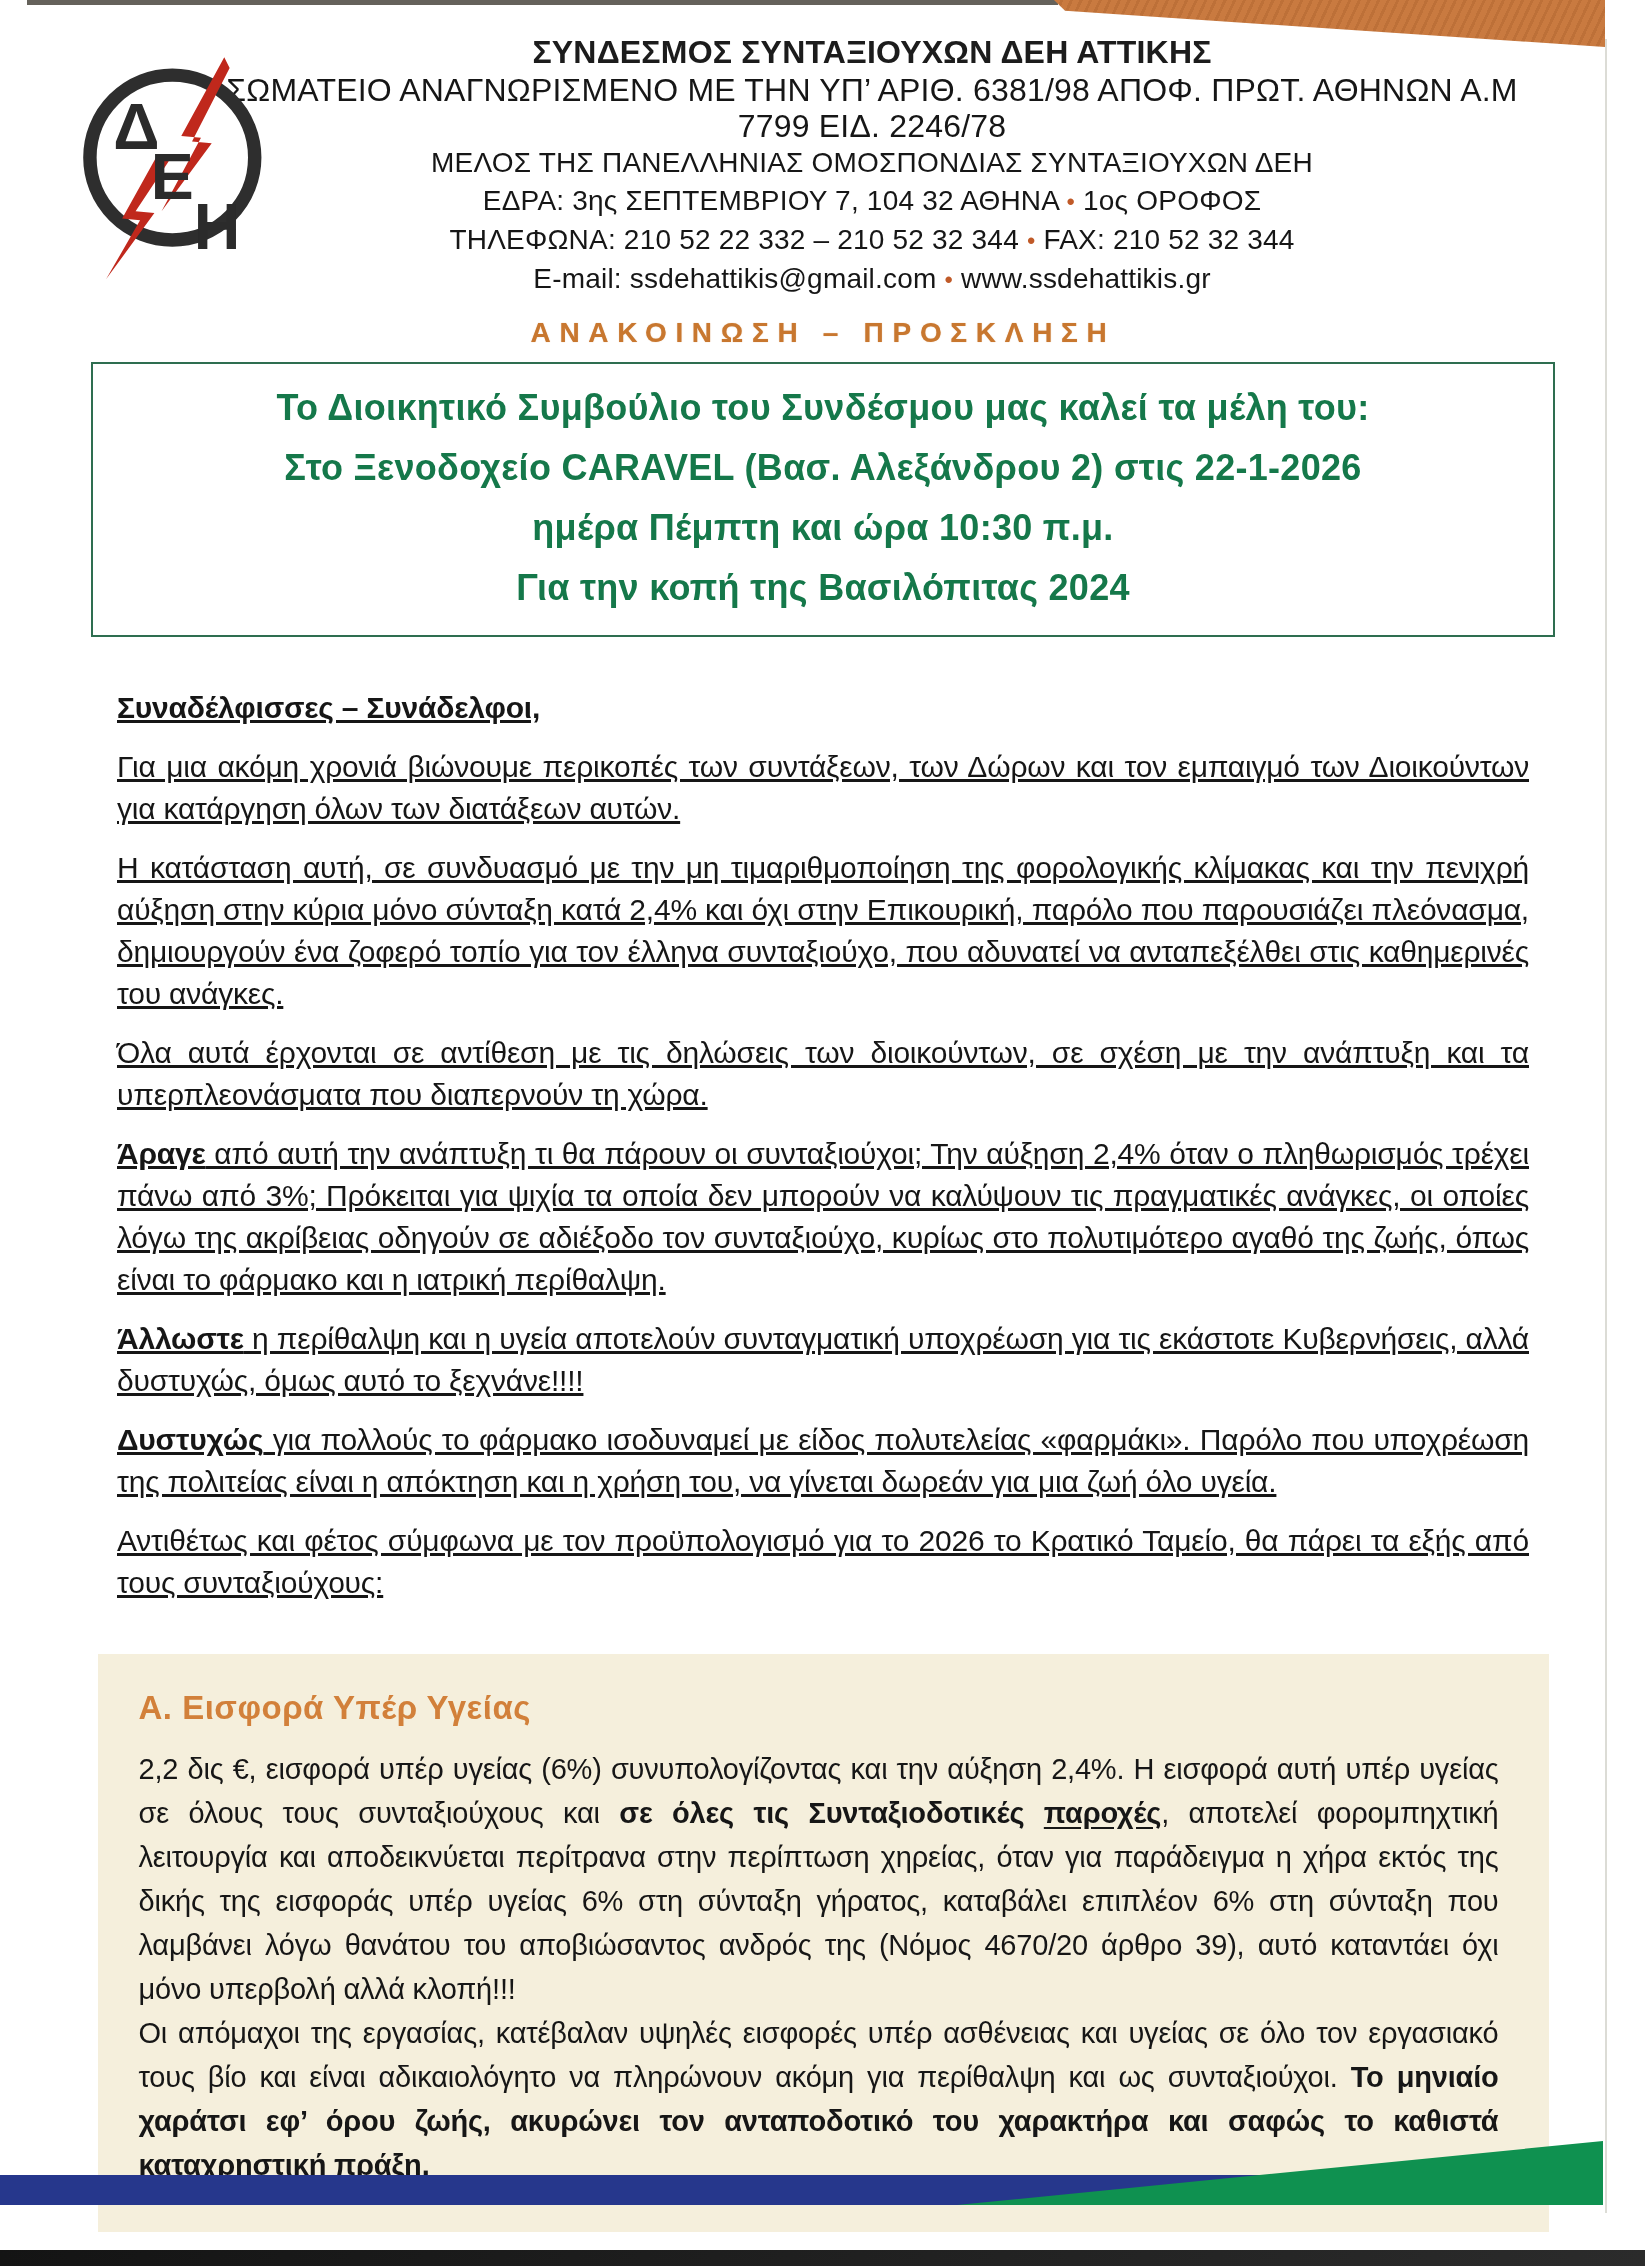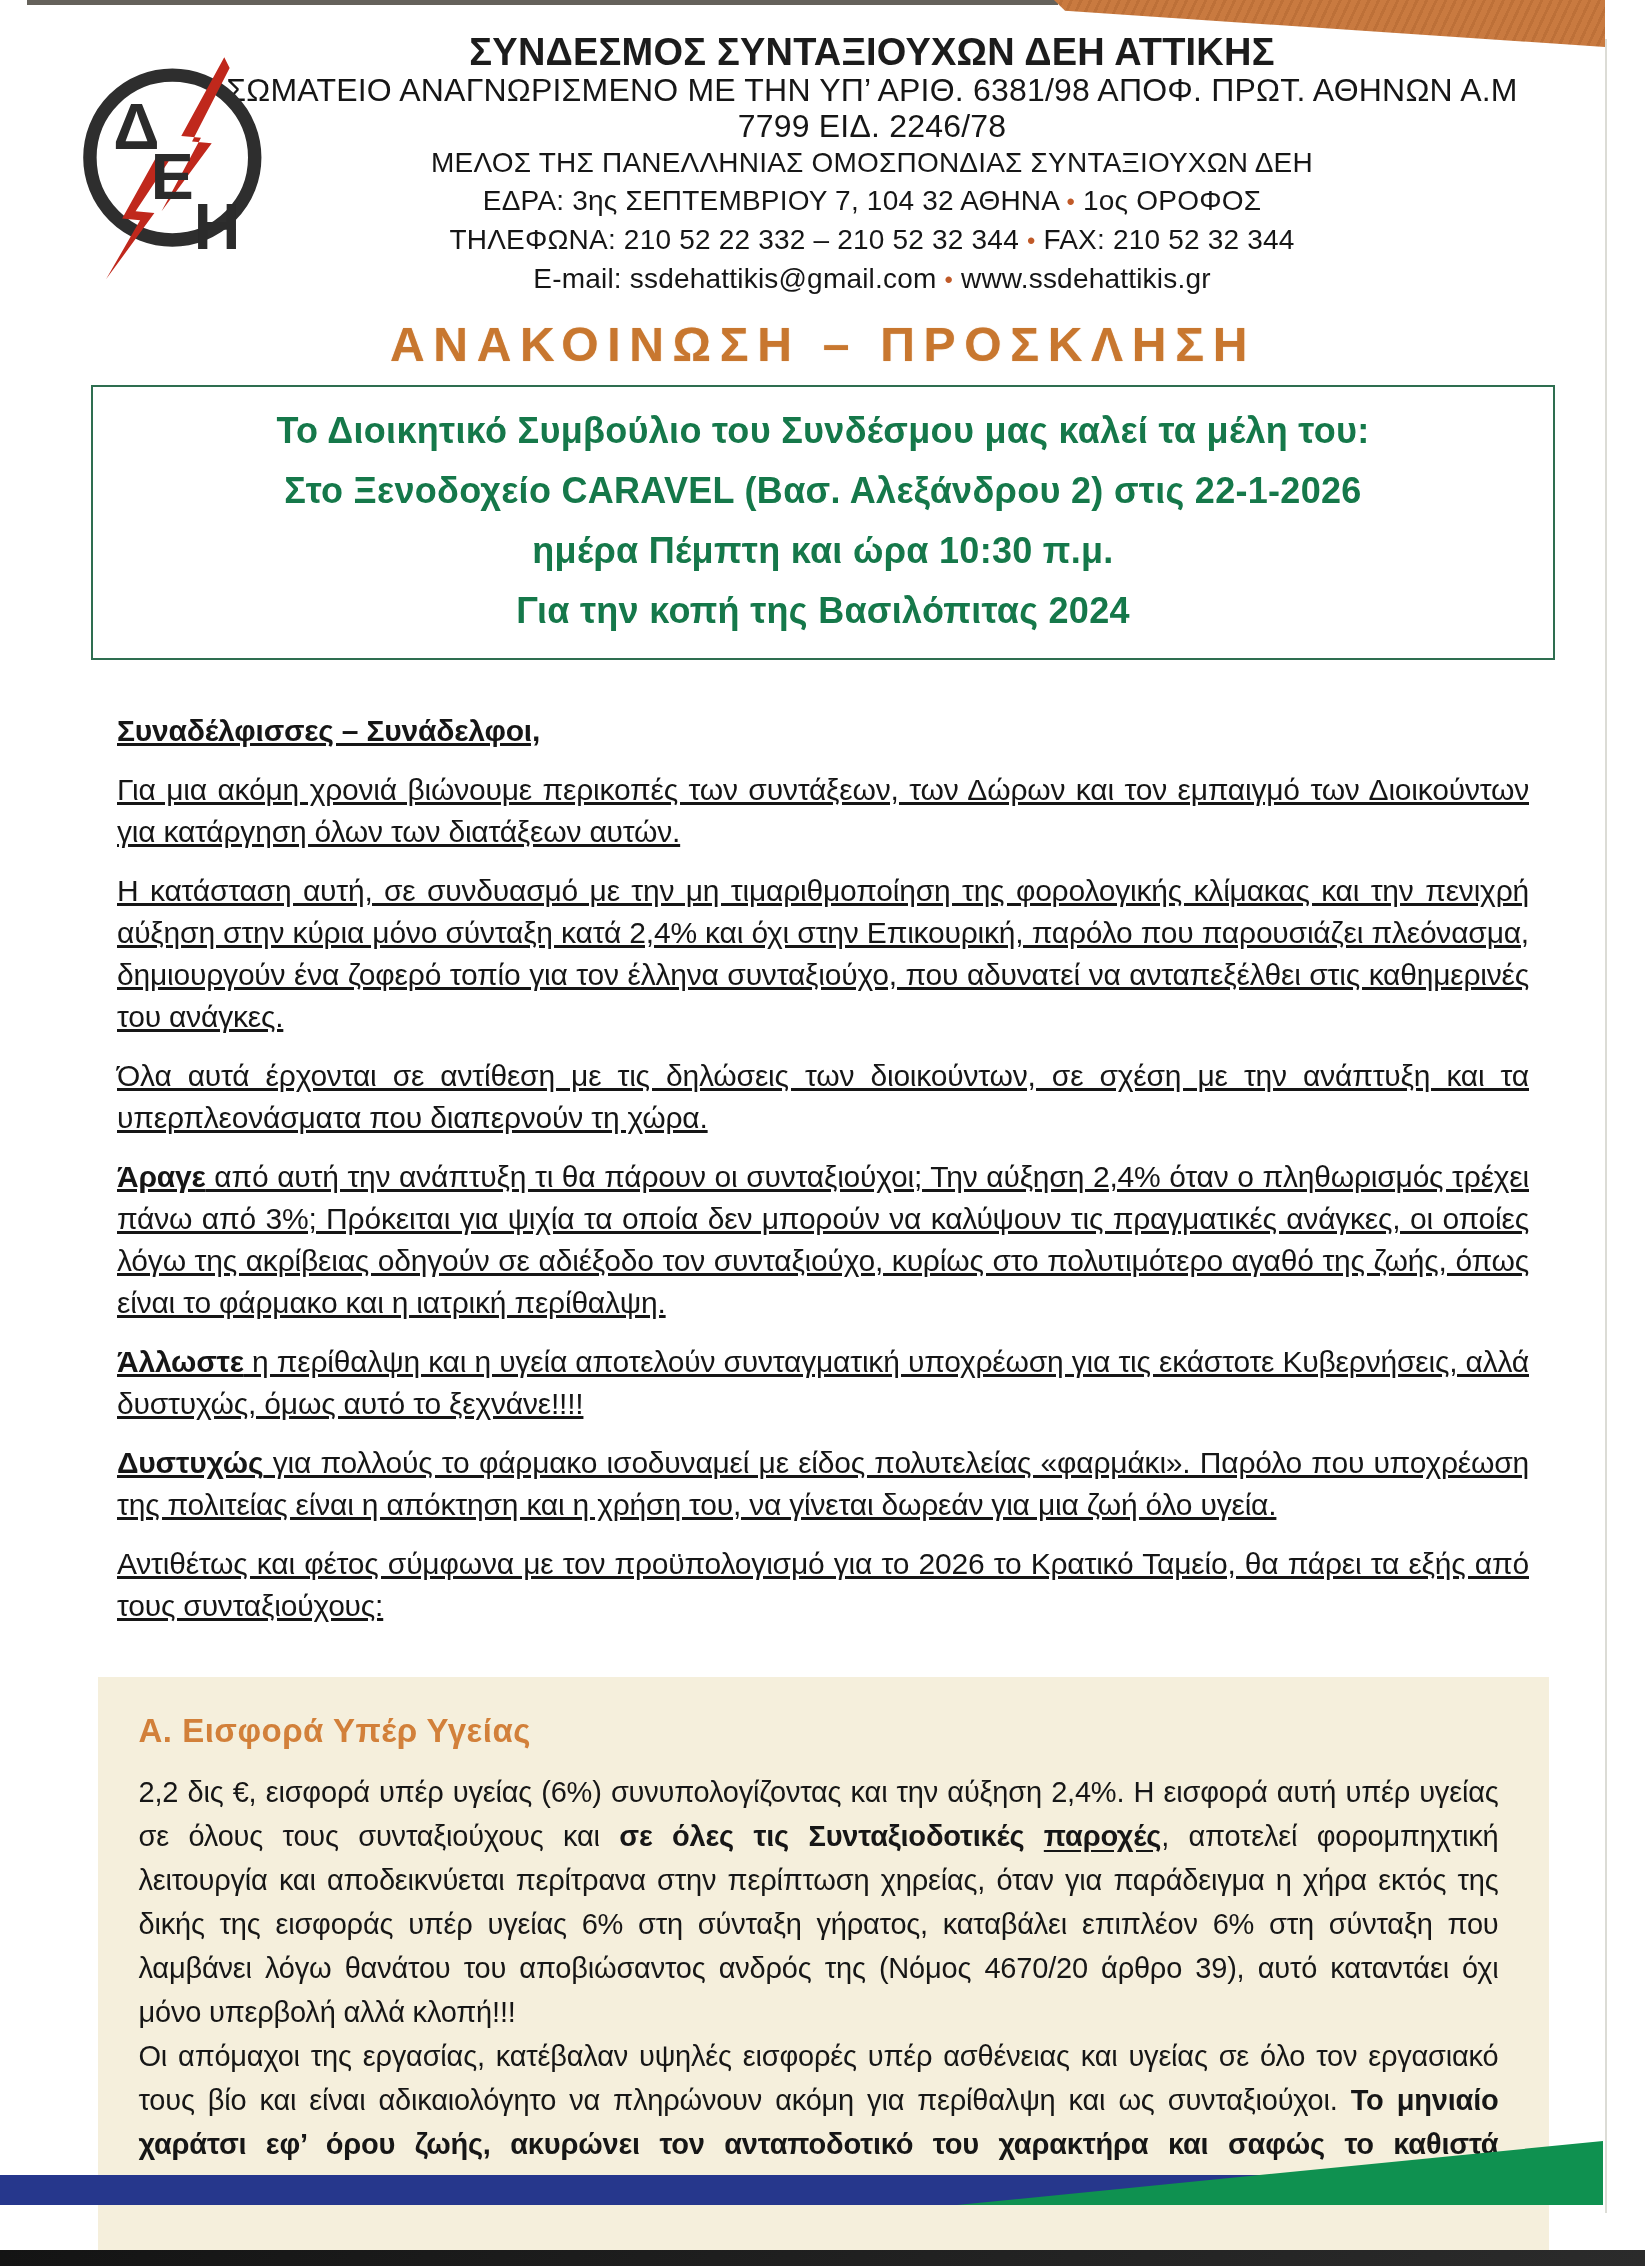--- a/index.html
+++ b/index.html
@@ -17,28 +17,28 @@
   .orange-wedge{
     position:absolute;left:1054px;top:0;width:551px;height:49px;
     background:repeating-linear-gradient(115deg,#c97a40 0 5.8px,#bd7038 5.8px 8.7px);
     clip-path:polygon(0 0,100% 0,100% 96%,2% 22%);
   }
   .right-scan-line{position:absolute;left:1605px;top:39px;width:1.9px;height:2174px;background:#dcdcd6;}
   
   .header{position:relative;padding-top:33px;}
   .logo{position:absolute;left:72px;top:50px;width:206px;height:233px;}
   .hdr-text{margin-left:225px;width:1294px;text-align:center;letter-spacing:0.2px;}
-  .hdr-org{font-size:38px;font-weight:700;line-height:39px;color:#1c1c1c;}
+  .hdr-org{font-size:32px;font-weight:700;line-height:39px;color:#1c1c1c;}
   .hdr-reg{font-size:32px;line-height:36px;}
   .hdr-line{font-size:28px;line-height:38px;}
   .dot{color:#c05a28;font-size:.85em;}
   
   .announce-title{
     margin-top:17.5px;text-align:center;
-    font-size:48px;font-weight:700;letter-spacing:8.7px;
+    font-size:28px;font-weight:700;letter-spacing:8.7px;
     color:#c8772f;text-shadow:0 0 1px rgba(200,119,47,.6);
   }
   
   .invite-box{
     margin:13.6px auto 0 auto;width:1440px;
     border:2.9px solid #2e6e50;
     padding:13.6px 9.7px 17.5px 9.7px;
     text-align:center;
   }
   .invite-line{font-size:36px;font-weight:700;color:#15784a;line-height:60px;letter-spacing:0.3px;text-align:center;}

